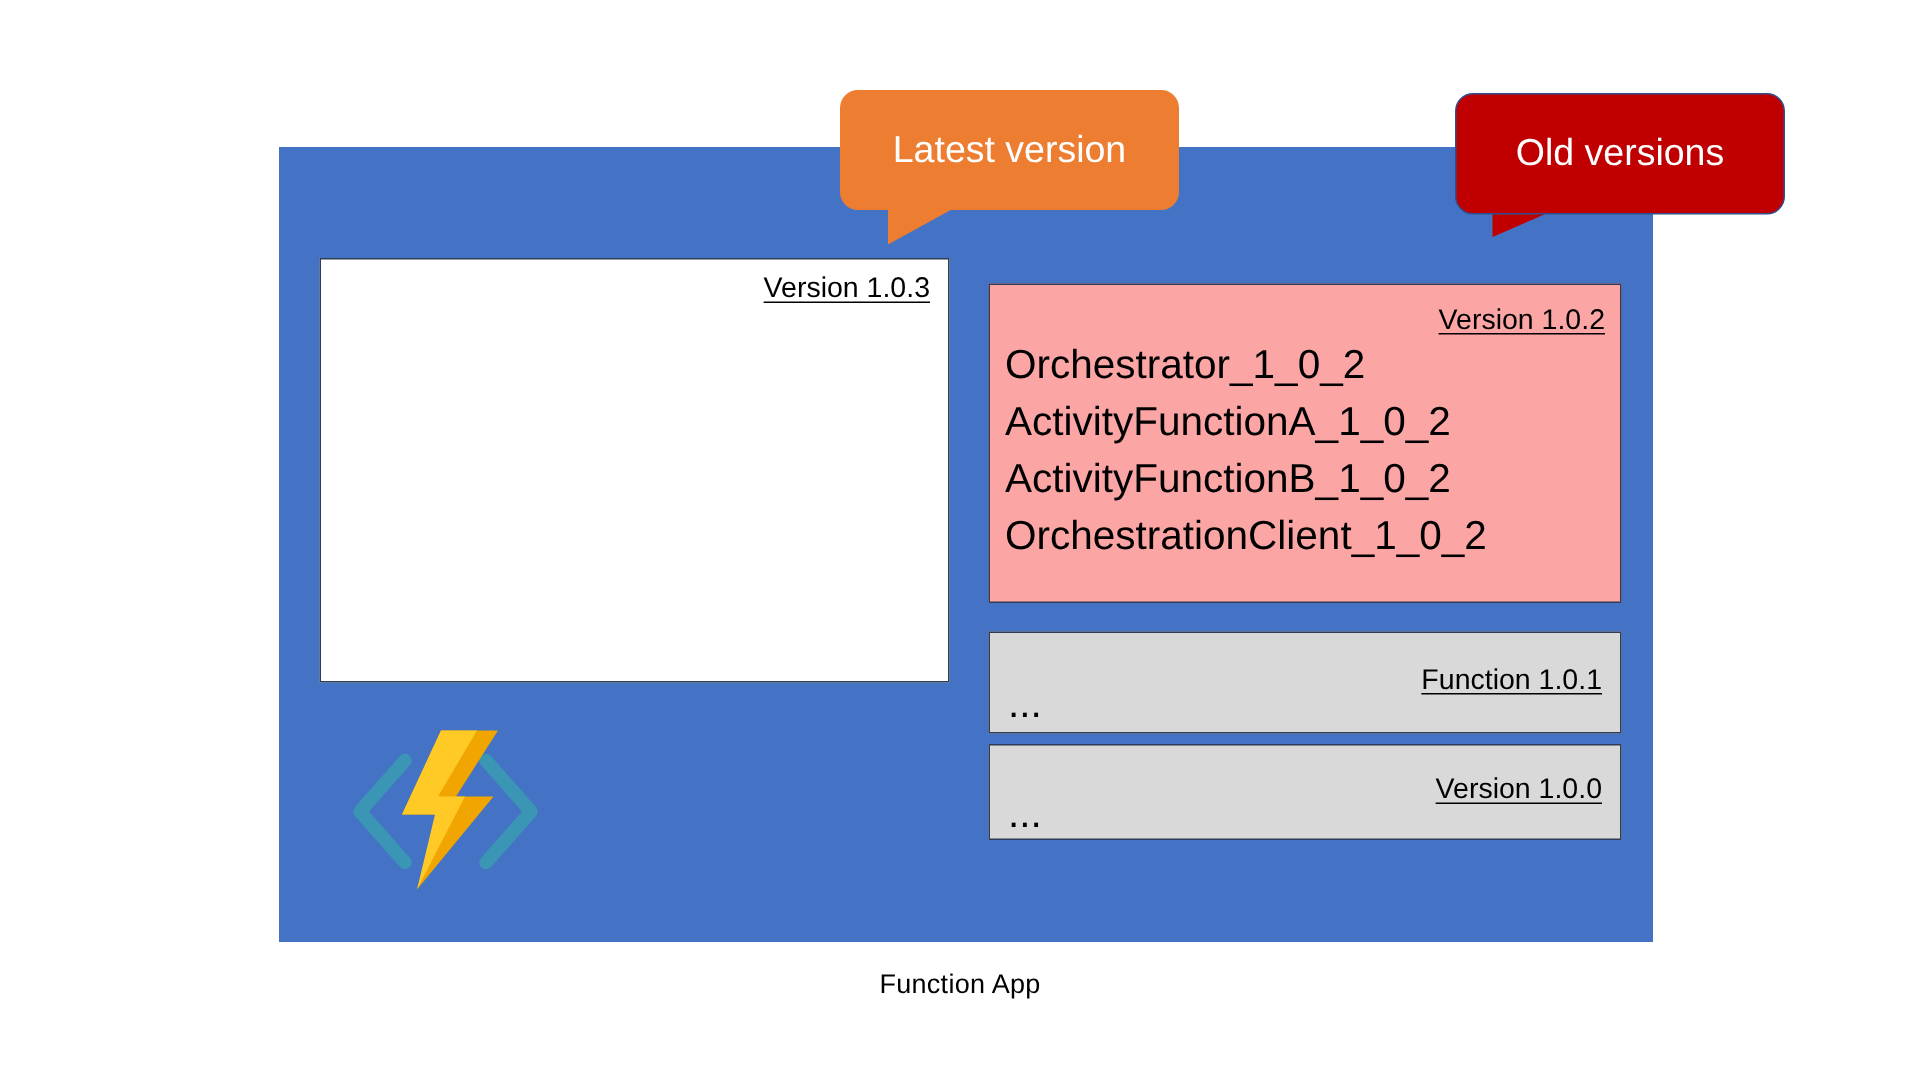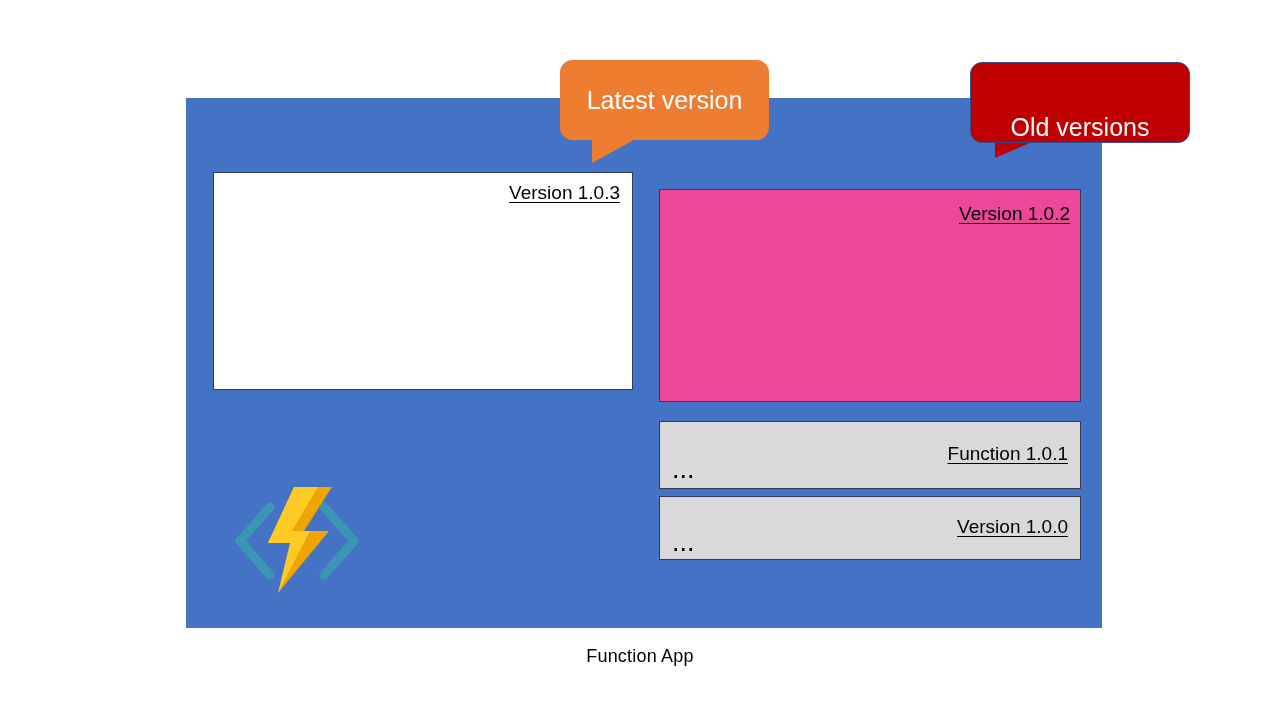--- a/index.html
+++ b/index.html
@@ -30,24 +30,24 @@
   .version-box {
     position: absolute;
     box-sizing: border-box;
     border: 1px solid #2E3C55;
   }
   .version-box.latest {
     background: #FFFFFF;
     left: 213px;
     top: 172px;
     width: 420px;
-    height: 218px;
+    height: 283px;
   }
   .version-box.old-main {
-    background: #ec4899;
+    background: #fca5a5;
     left: 659px;
     top: 189px;
     width: 422px;
     height: 213px;
   }
   .version-box.old-small-1 {
     background: #D9D9D9;
     left: 659px;
     top: 421px;
     width: 422px;
@@ -104,33 +104,32 @@
     align-items: center;
     justify-content: center;
     border-radius: 12px;
     color: #FFFFFF;
     font-size: 25px;
     white-space: nowrap;
   }
   #callout-latest {
     left: 560px;
     top: 60px;
-    width: 209px;
+    width: 226px;
     height: 80px;
     background: #ED7D31;
     border: 1px solid #ED7D31;
   }
   #callout-old {
     left: 970px;
     top: 62px;
     width: 220px;
     height: 81px;
     background: #C00000;
     border: 1px solid #2E4E8F;
-    align-items: flex-end;
   }
   .callout-tail {
     position: absolute;
     overflow: visible;
     pointer-events: none;
   }
   #callout-latest-tail {
     left: 560px;
     top: 130px;
     width: 160px;
@@ -168,20 +167,26 @@
 <body>
 
 <div id="function-app-panel"></div>
 
 <div class="version-box latest">
   <div class="version-label">Version 1.0.3</div>
 </div>
 
 <div class="version-box old-main">
   <div class="version-label">Version 1.0.2</div>
+  <ul class="fn-list">
+    <li>Orchestrator_1_0_2</li>
+    <li>ActivityFunctionA_1_0_2</li>
+    <li>ActivityFunctionB_1_0_2</li>
+    <li>OrchestrationClient_1_0_2</li>
+  </ul>
 </div>
 
 <div class="version-box old-small-1">
   <div class="ellipsis-text">...</div>
   <div class="version-label">Function 1.0.1</div>
 </div>
 
 <div class="version-box old-small-2">
   <div class="ellipsis-text">...</div>
   <div class="version-label">Version 1.0.0</div>

